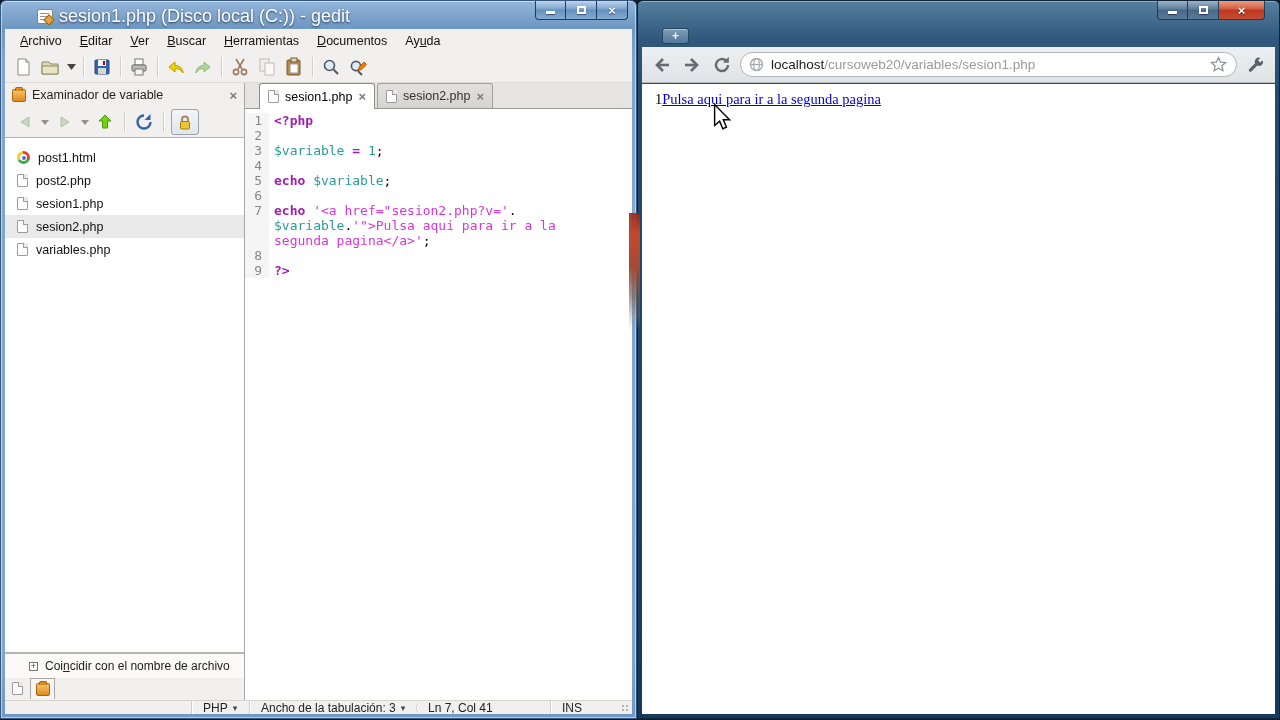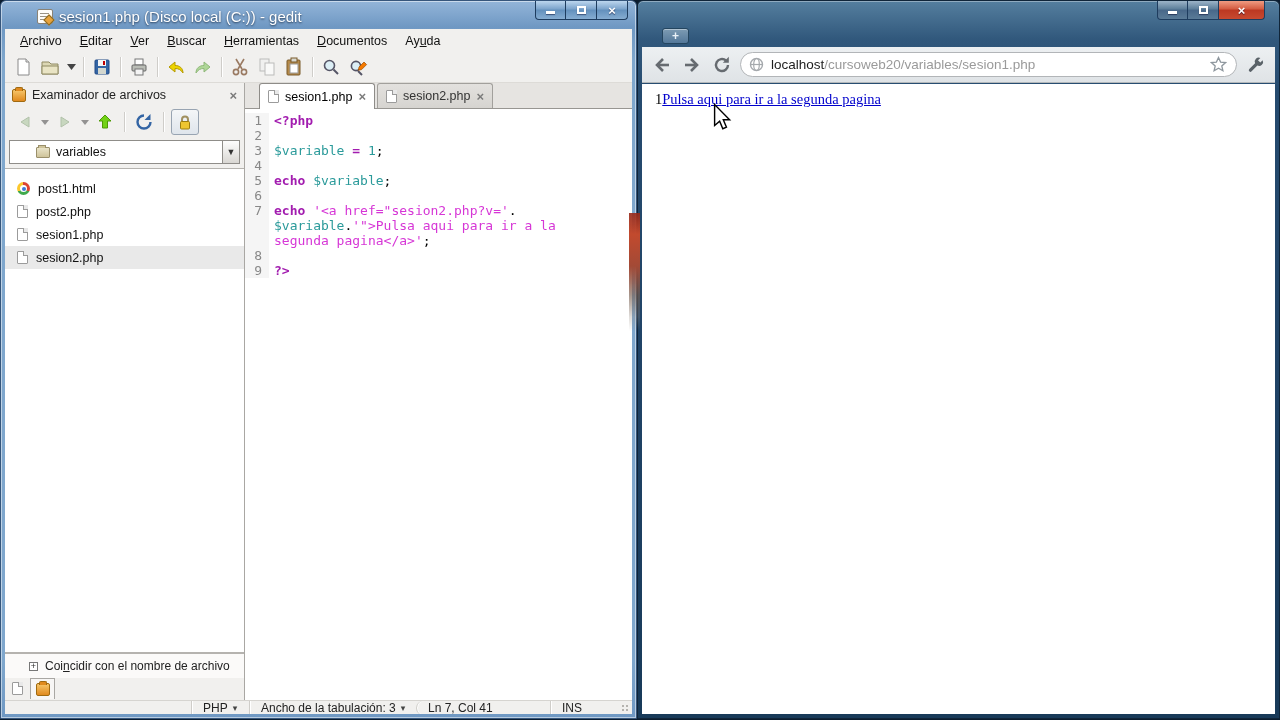--- a/index.html
+++ b/index.html
@@ -11,21 +11,21 @@
             line-height:13px; cursor:default; }
   .xclose::before { content:"×"; }
   .ddarrow::after { content:"▾"; font-size:9px; color:#444; margin-left:5px; }
 
   
   #gedit { position:absolute; left:0; top:0; width:637px; height:719px; z-index:10;
            background:linear-gradient(180deg,#93b5d9 0,#6f98c3 26px,#7fa7cd 60px,#7fa7cd 660px,#6f98c3);
            border:1px solid #36567c; border-radius:6px 6px 0 0;
            box-shadow:inset 0 0 0 1px rgba(255,255,255,.5); }
   .g-titlebar { position:absolute; left:10px; top:5px; height:20px; display:flex;
-                align-items:center; gap:6px; color:#fff; font-size:15px;
+                align-items:center; gap:6px; color:#fff; font-size:18px;
                 text-shadow:0 1px 2px rgba(10,25,50,.75);padding-left:26px; }
   .g-appicon { width:16px; height:15px; background:linear-gradient(135deg,#fdfdfb 60%,#d8d4c8);
                border:1px solid #8a8376; border-radius:2px; position:relative; }
   .g-appicon::before { content:""; position:absolute; left:2px; top:3px; width:9px; height:1px;
                background:#9a9488; box-shadow:0 3px 0 #9a9488, 0 6px 0 #9a9488; }
   .g-appicon::after { content:""; position:absolute; right:-1px; bottom:-1px; width:6px; height:6px;
                background:#e8a33d; border:1px solid #8a6a20; transform:rotate(45deg); }
 
   .winbtns { position:absolute; top:0; display:flex; }
   .winbtns .wb { height:19px; border:1px solid #1e3c5e; border-top:none;
@@ -313,21 +313,21 @@
             <path d="M10 14l4 4" stroke="#556" stroke-width="2"></path>
             <path d="M11 10l5-5 2.6 2.6-5 5-3.2.6z" fill="#f57900" stroke="#9a4e00" stroke-width=".7"></path>
           </svg>
         </span>
     </div>
 
     <div class="g-main">
       <div class="g-panel">
         <div class="p-header">
           <span class="p-hicon"></span>
-          <span>Examinador de archivos</span>
+          <span>Examinador de variable</span>
           <span class="xclose"></span>
         </div>
         <div class="p-toolbar">
           <span class="tbtn">
             <svg width="16" height="16" opacity="0.55">
                 <path d="M12 3L4 8l8 5z" fill="#a8c49a" stroke="#7d9a70"></path>
               </svg>
             </span>
           <span class="tbtn narrow">
             <svg width="8" height="5" opacity="0.6">
@@ -356,44 +356,43 @@
                 <path d="M15.5 1v6h-6z" fill="#3465a4"></path>
               </svg>
             </span>
           <span class="tsep"></span>
           <span class="p-lockbtn">
             <svg width="18" height="18">
                 <path d="M6 9V6.5a3 3 0 0 1 6 0V9" fill="none" stroke="#a09060" stroke-width="2"></path>
                 <rect x="4.5" y="8.5" width="9" height="7.5" rx="1" fill="#edc531" stroke="#9c7e10"></rect>
               </svg>
             </span>
-        </div>
-        <div class="p-combo">
-          <span class="c-folder"></span>
-          <span class="c-label">variables</span>
-          <span class="c-btn"></span>
         </div>
         <div class="p-list">
             <div class="file-row">
               <span class="ic-chrome">
                 <i></i>
               </span>
               <span>post1.html</span>
             </div>
             <div class="file-row">
               <span class="ic-file"></span>
               <span>post2.php</span>
             </div>
             <div class="file-row">
               <span class="ic-file"></span>
               <span>sesion1.php</span>
             </div>
             <div class="file-row selected">
               <span class="ic-file"></span>
               <span>sesion2.php</span>
+            </div>
+            <div class="file-row">
+              <span class="ic-file"></span>
+              <span>variables.php</span>
             </div>
           </div>
         <div class="p-match">
           <span class="expander"></span>
           <span id="match-label">Coi<u>n</u>cidir con el nombre de archivo</span>
         </div>
         <div class="p-minitabs">
           <span class="mtab">
               <span class="ic-file"></span>
             </span>

